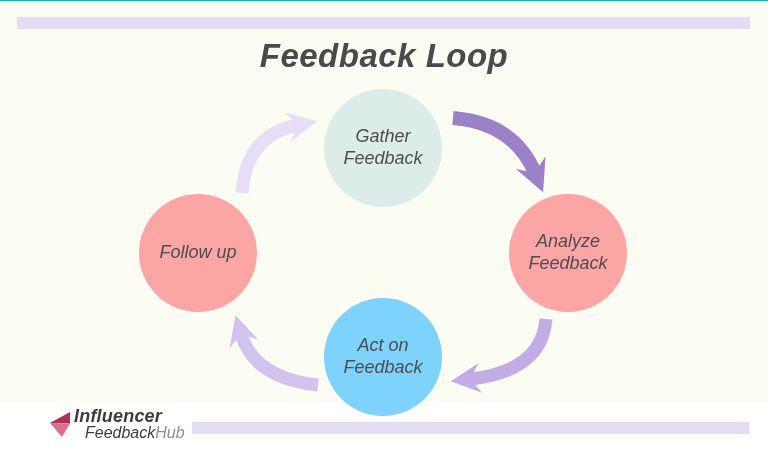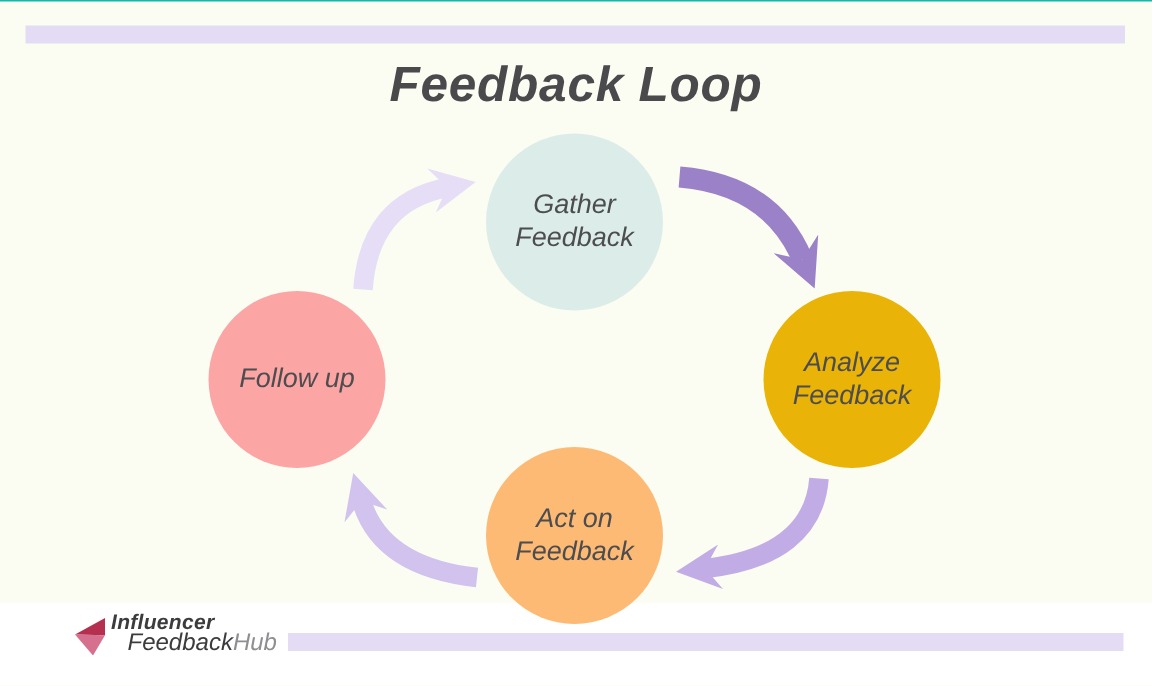--- a/index.html
+++ b/index.html
@@ -29,21 +29,21 @@
     font-size:18px;line-height:1.2;text-align:center;
   }
   .node-gather{left:324px;top:88px;}
   .node-analyze{left:509px;top:193px;}
   .node-act{left:324px;top:297px;}
   .node-follow{left:139px;top:193px;}
   .arrows-layer{position:absolute;left:0;top:0;width:768px;height:457px;pointer-events:none;}
   .logo{position:absolute;left:50px;top:406px;display:flex;align-items:flex-start;}
   .logo-icon{margin-top:2px;}
   .logo-text{margin-left:4px;line-height:1.02;}
-  .logo-line1{font-weight:700;font-size:14px;letter-spacing:.2px;}
+  .logo-line1{font-weight:700;font-size:18px;letter-spacing:.2px;}
   .logo-line2{font-size:16px;margin-left:11px;}
 </style>
 </head>
 <body>
 
 <div class="canvas">
 
   <div class="accent-bar bar-top" style="background-color: rgb(227, 220, 244);"></div>
 
   <h1 class="diagram-title" style="margin: 0px; color: rgb(74, 74, 76);">Feedback Loop</h1>
@@ -67,26 +67,26 @@
     <path d="M 453 117 Q 514 122 535 172" fill="none" stroke-width="14" stroke-linecap="butt" marker-end="url(#head-g2a)" stroke="#9B81C8"></path>
     <path d="M 546 318 Q 542 370 470 378" fill="none" stroke-width="13" stroke-linecap="butt" marker-end="url(#head-a2a)" stroke="#C2ACE5"></path>
     <path d="M 318 384 Q 254 377 241 333" fill="none" stroke-width="13" stroke-linecap="butt" marker-end="url(#head-a2f)" stroke="#D2C2EE"></path>
   </svg>
 
   <div class="node node-gather" style="background-color: rgb(220, 237, 233);">
     <span style="color: rgb(77, 77, 79);">Gather</span>
     <span style="color: rgb(77, 77, 79);">Feedback</span>
   </div>
 
-  <div class="node node-analyze" style="background-color: #eab308;">
+  <div class="node node-analyze" style="background-color: #fca5a5;">
     <span style="color: rgb(77, 77, 79);">Analyze</span>
     <span style="color: rgb(77, 77, 79);">Feedback</span>
   </div>
 
-  <div class="node node-act" style="background-color: #fdba74;">
+  <div class="node node-act" style="background-color: #7dd3fc;">
     <span style="color: rgb(77, 77, 79);">Act on</span>
     <span style="color: rgb(77, 77, 79);">Feedback</span>
   </div>
 
   <div class="node node-follow" style="background-color: #fca5a5;">
     <span style="color: rgb(77, 77, 79);">Follow up</span>
   </div>
 
   <div class="logo">
     <svg class="logo-icon" width="20" height="28" viewBox="0 0 20 28">

